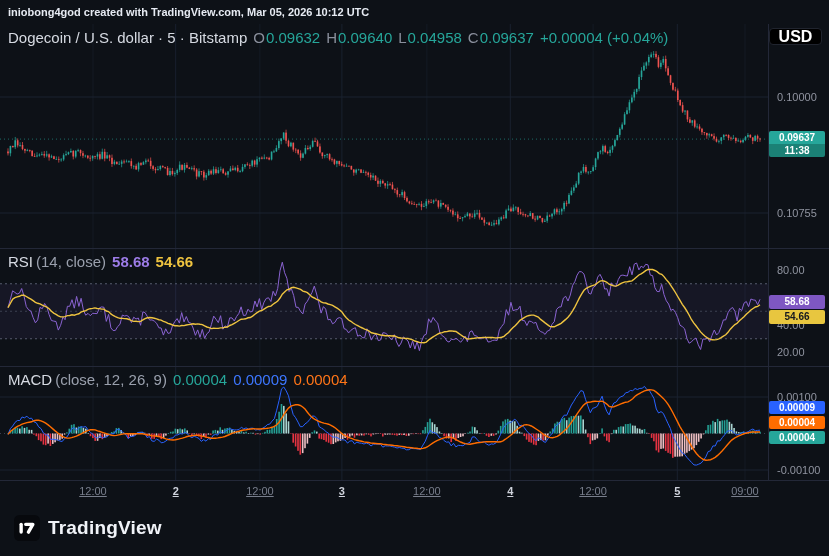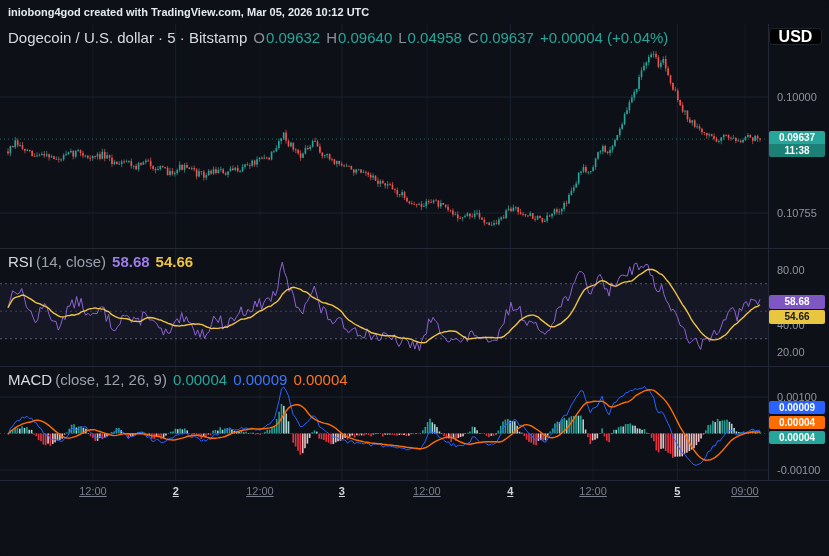--- a/index.html
+++ b/index.html
@@ -1123,14 +1123,24 @@
       <span class="tick major" style="left: 175.696px;">2</span>
       <span class="tick" style="left: 259.92px;">12:00</span>
       <span class="tick major" style="left: 341.888px;">3</span>
       <span class="tick" style="left: 426.864px;">12:00</span>
       <span class="tick major" style="left: 510.336px;">4</span>
       <span class="tick" style="left: 593.056px;">12:00</span>
       <span class="tick major" style="left: 677.28px;">5</span>
       <span class="tick" style="left: 744.96px;">09:00</span>
     </div>
 
+  <div class="footer">
+    <div class="brand">
+      <svg width="26" height="26" viewBox="0 0 24 24">
+        <rect x="0" y="0" width="24" height="24" rx="5" fill="#07090d"></rect>
+        <line x1="6.6" y1="8.6" x2="6.6" y2="15.8" stroke="#ffffff" stroke-width="3.1" stroke-linecap="round"></line>
+        <path d="M10.8 8.6 h6.6 l-4.1 7.2" stroke="#ffffff" stroke-width="3.1" fill="none" stroke-linecap="round" stroke-linejoin="round"></path>
+      </svg>
+      <span class="brand-text">TradingView</span>
+    </div>
+  </div>
 
 </div>
 
 </body></html>

